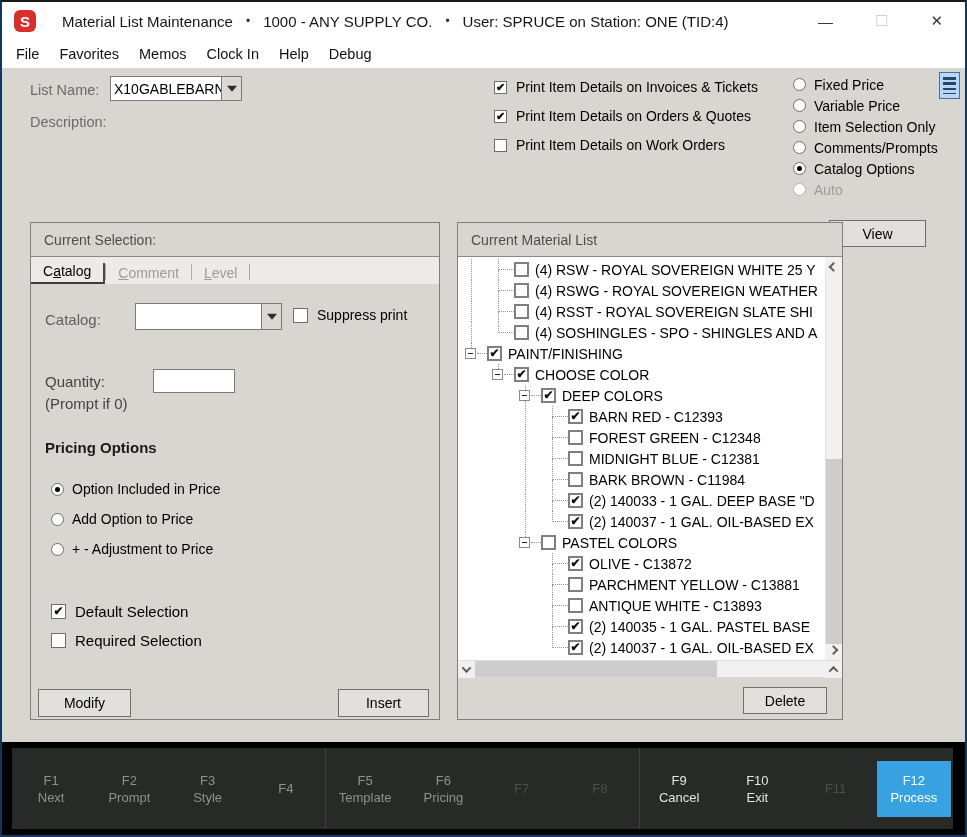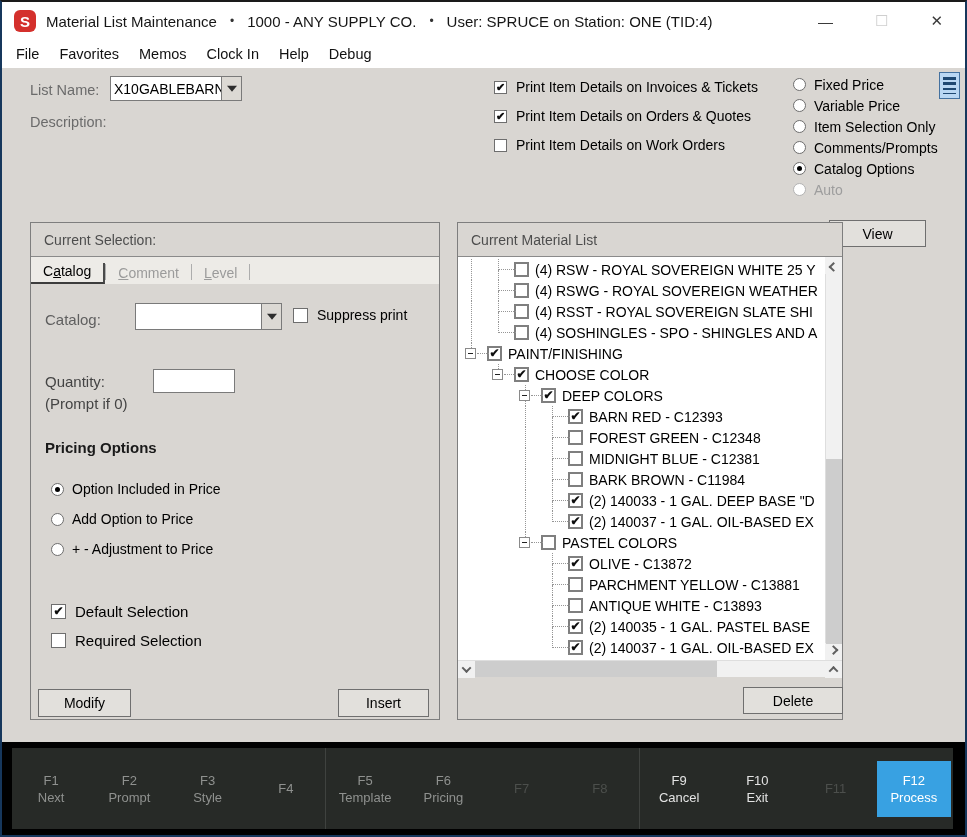--- a/index.html
+++ b/index.html
@@ -6,21 +6,21 @@
   html,body { background:#555; }
   .window {
     position: relative; width: 967px; height: 837px;
     border: 2px solid #16375c; border-top-color:#1a1a1a;
     background:#d9d6d2; overflow:hidden;
   }
   
   .titlebar { position:absolute; left:0; top:0; right:0; height:38px; background:#fff; display:flex; align-items:center; }
   .logo { width:22px; height:22px; margin-left:12px; background:#d4302c; border-radius:6px; color:#fff;
           font-weight:bold; font-size:15px; display:flex; align-items:center; justify-content:center; }
-  .title-parts { display:flex; align-items:center; gap:13px; margin-left:10px; font-size:15px; color:#161616; }
+  .title-parts { display:flex; align-items:center; gap:13px; margin-left:26px; font-size:15px; color:#161616; }
   .title-parts .bullet { font-size:12px; color:#333; }
   .win-controls { position:absolute; right:22px; top:0; height:100%; display:flex; align-items:center; gap:42px; }
   .win-controls span { font-size:15px; color:#3a3a3a; cursor:default; }
   .win-controls .wc-max { color:#cfcfcf; }
   
   .menubar { position:absolute; left:0; top:38px; right:0; height:28px; background:#fff; display:flex; align-items:center; padding-left:4px; }
   .menu-item { font-size:14.5px; color:#111; padding:0 10px; }
   
   .content { position:absolute; left:0; top:66px; right:12px; height:674px; background:#d9d6d2; }
   .lbl { position:absolute; font-size:14.5px; color:#6b6b6b; }
@@ -496,21 +496,21 @@
       <div class="hsb">
         <div class="sbtn" style="left:0; top:0;">
             <div class="chev left"></div>
           </div>
         <div class="sbtn" style="right:0; top:0;">
             <div class="chev right"></div>
           </div>
         <div class="hthumb"></div>
       </div>
 
-      <div class="btn" style="left:285px; top:464px; width:100px; height:27px;">Delete</div>
+      <div class="btn" style="left:285px; top:464px; width:84px; height:27px;">Delete</div>
     </div>
   </div>
 
   <div class="fnbar">
     <div class="fnpanel" id="fnpanel">
         <div class="fnsec divide">
           <div class="fk normal">
             <div class="fk-key">F1</div>
             <div class="fk-label">Next</div>
           </div>

